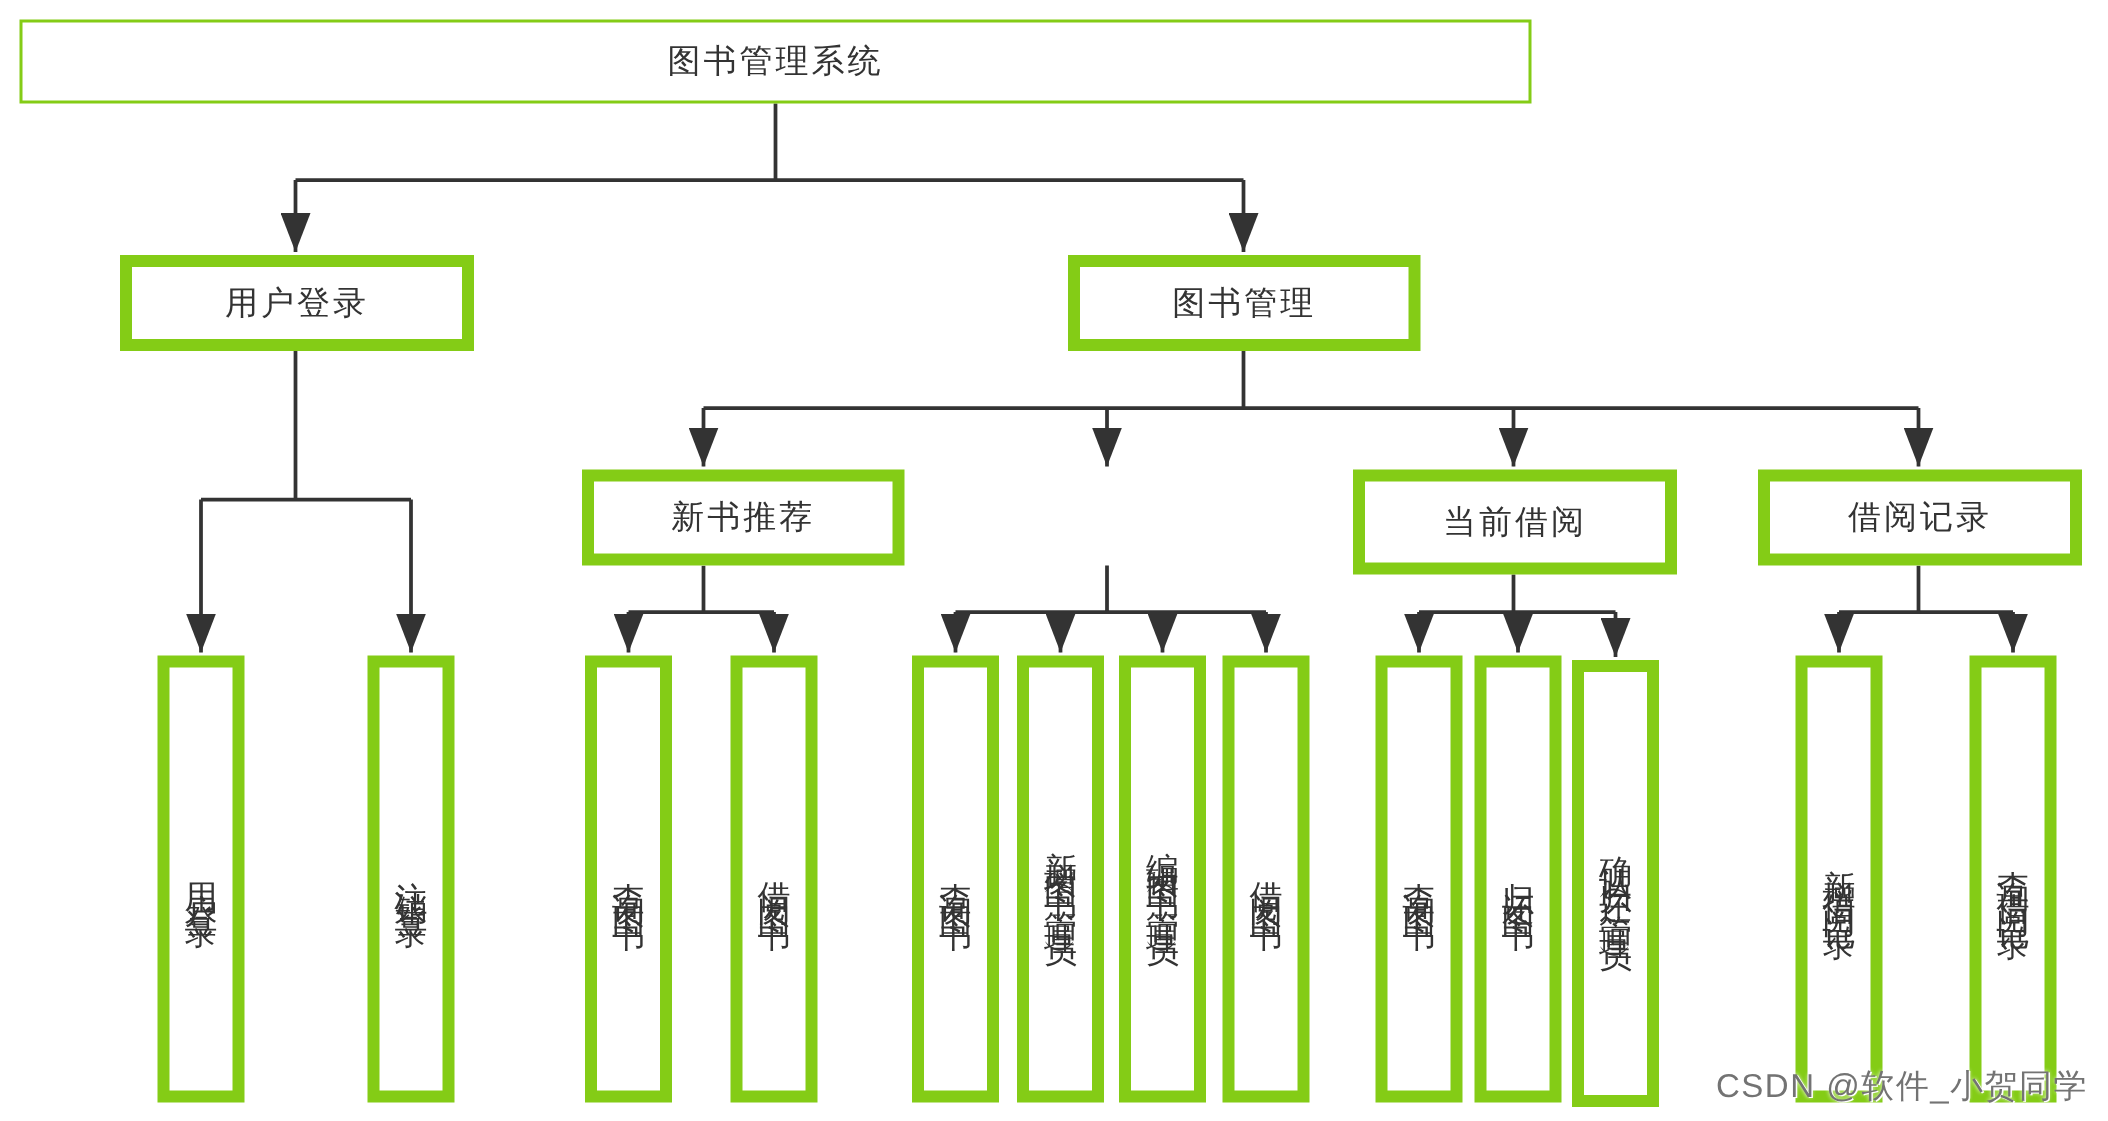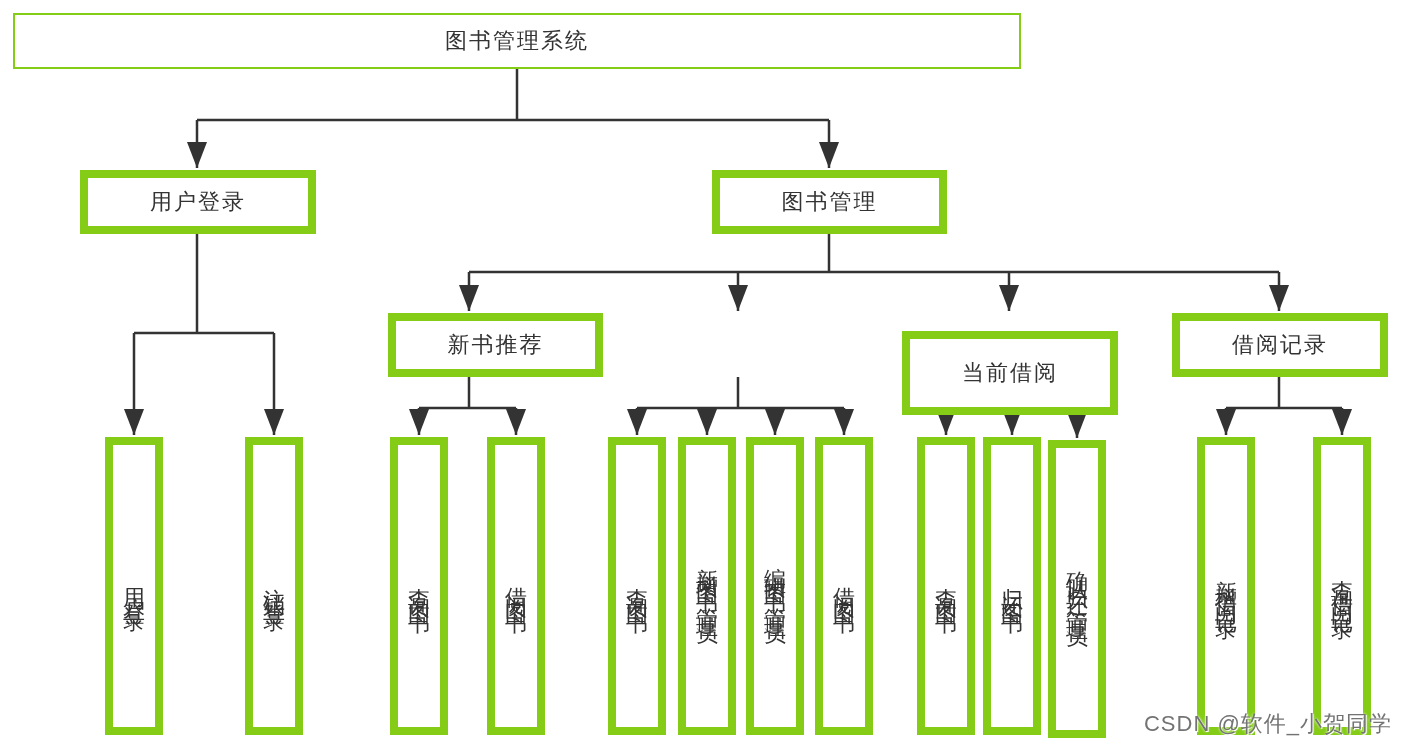--- a/index.html
+++ b/index.html
@@ -98,21 +98,21 @@
   <div class="box box-h" style="left:80px; top:170px; width:236px; height:64px;">
     <span>用户登录</span>
   </div>
   <div class="box box-h" style="left:712px; top:170px; width:235px; height:64px;">
     <span>图书管理</span>
   </div>
 
   <div class="box box-h" style="left:362px; top:313px; width:215px; height:64px;margin-left:26px;">
     <span>新书推荐</span>
   </div>
-  <div class="box box-h" style="left:902px; top:331px; width:216px; height:84px;">
+  <div class="box box-h" style="left:902px; top:313px; width:216px; height:70px;">
     <span>当前借阅</span>
   </div>
   <div class="box box-h" style="left:1172px; top:313px; width:216px; height:64px;">
     <span>借阅记录</span>
   </div>
 
   <div class="box box-v" style="left:105px; top:437px; width:58px; height:298px;">
     <span>用户登录</span>
   </div>
   <div class="box box-v" style="left:245px; top:437px; width:58px; height:298px;">

